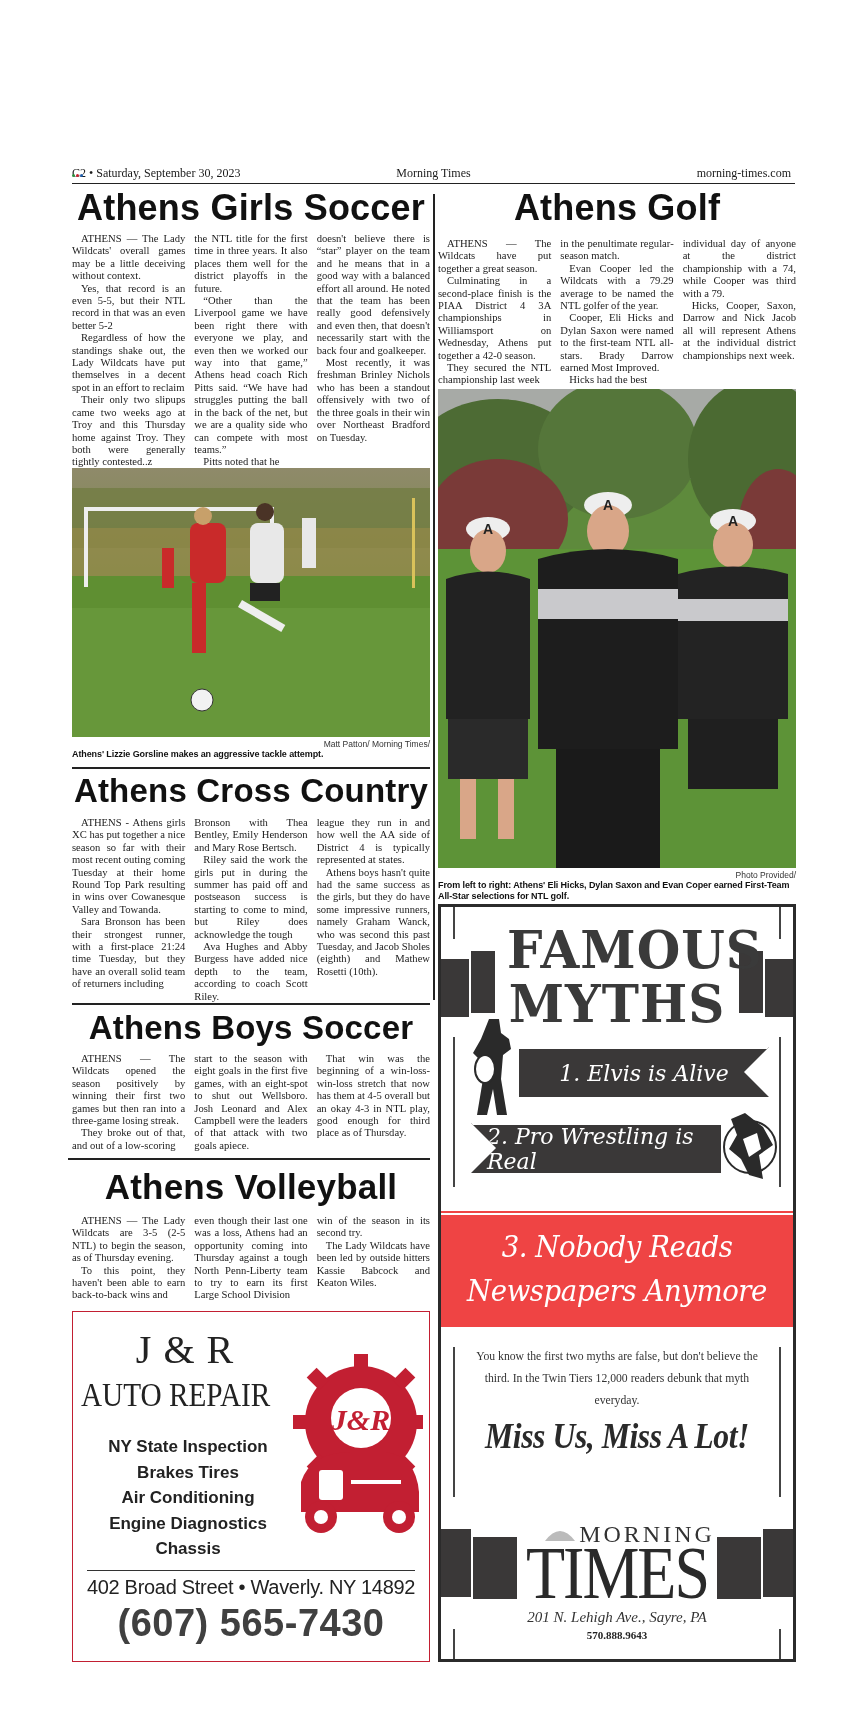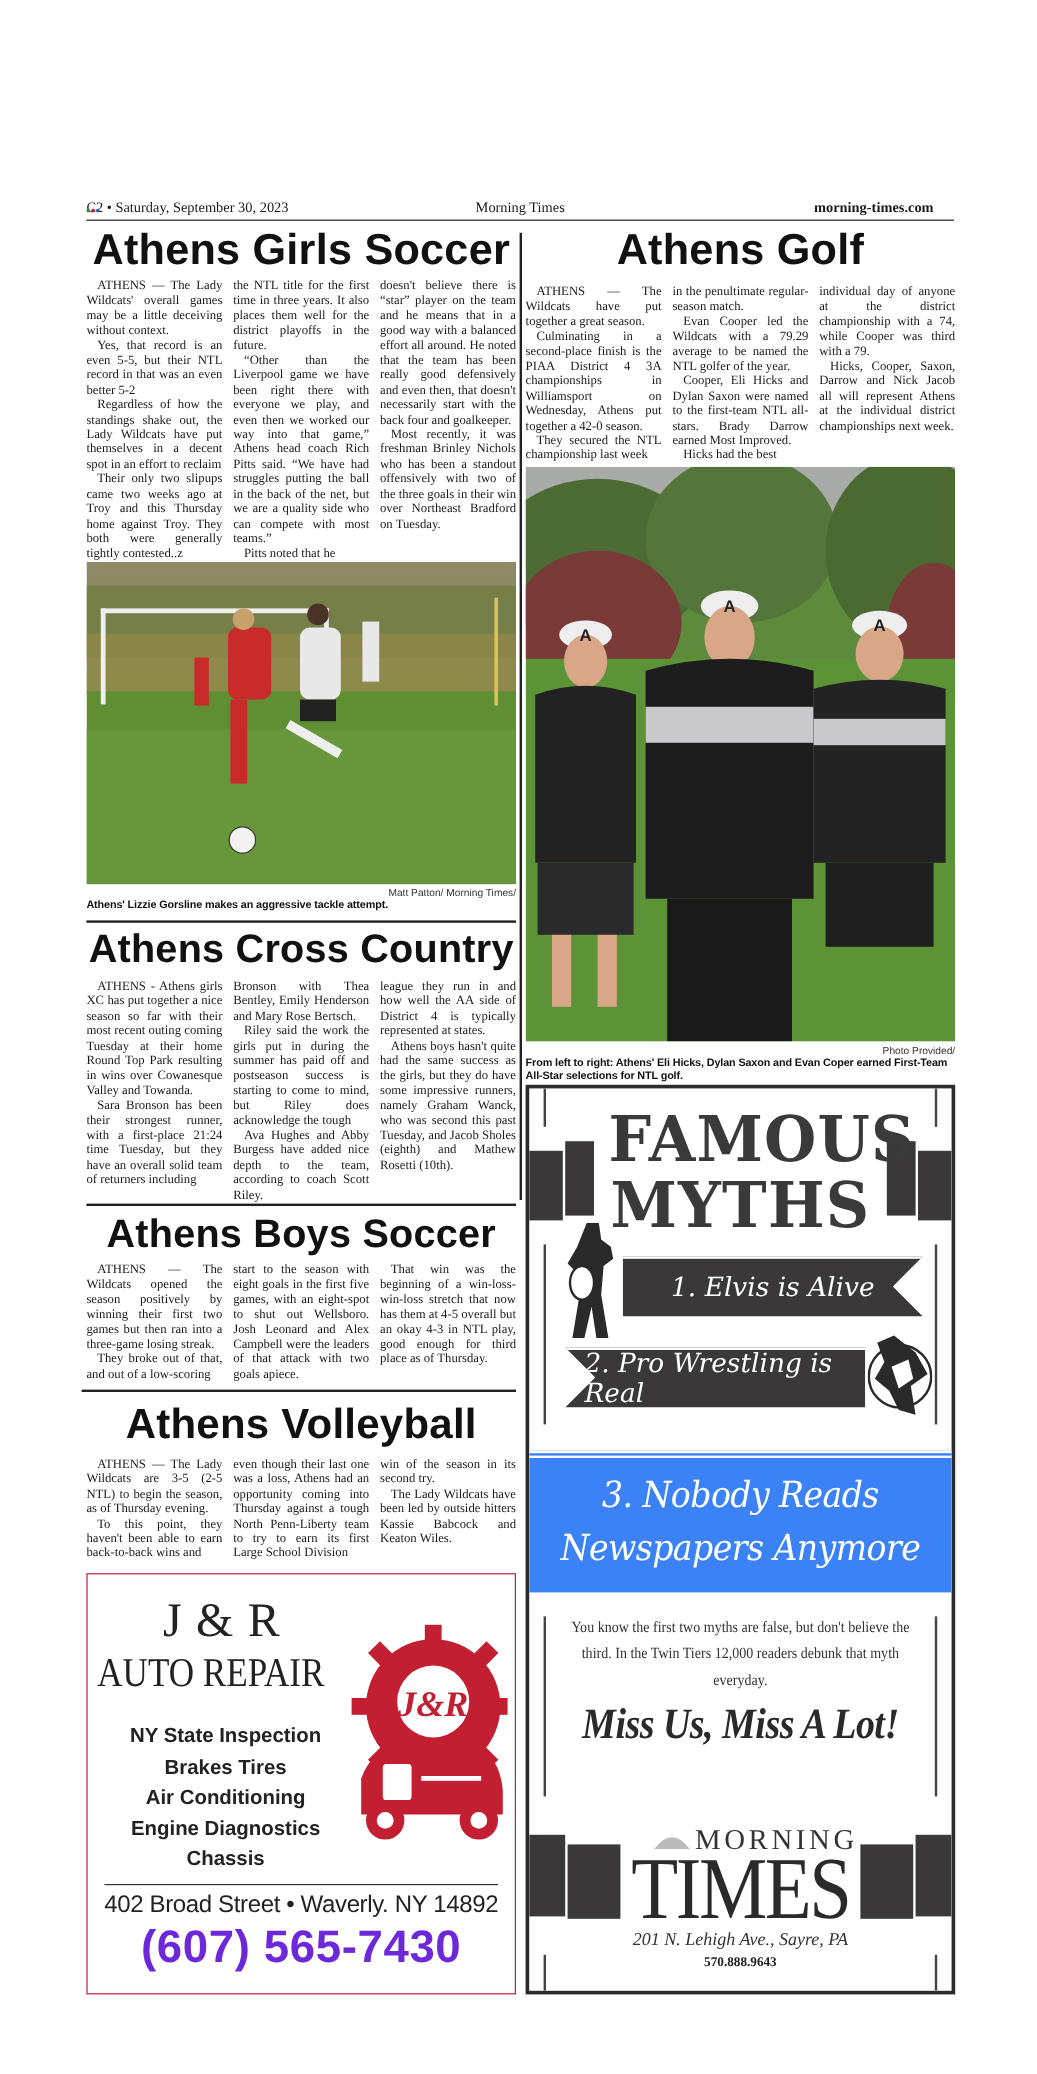--- a/index.html
+++ b/index.html
@@ -3,21 +3,21 @@
 <meta charset="utf-8">
 <style>
   * { box-sizing: border-box; margin: 0; padding: 0; }
   html, body { width: 864px; height: 1728px; background: #ffffff; overflow: hidden; }
   body { position: relative; font-family: "Liberation Serif", serif; color: #1a1a1a; }
 
   
   .folio { position: absolute; left: 72px; top: 164px; width: 723px; height: 20px; border-bottom: 1.5px solid #222; font-size: 12px; }
   .folio .left { position: absolute; left: 0; top: 2px; }
   .folio .center { position: absolute; left: 0; right: 0; top: 2px; text-align: center; }
-  .folio .right { position: absolute; right: 17px; top: 2px; font-weight: bold; }
+  .folio .right { position: absolute; right: 4px; top: 2px; }
   .dots { display: inline-block; position: relative; width: 14px; }
   .dots i { position: absolute; top: -3px; width: 3px; height: 3px; border-radius: 50%; }
 
   .headline { position: absolute; font-family: "Liberation Sans", sans-serif; font-weight: 700; color: #111; white-space: nowrap; letter-spacing: 0.2px; text-align: center; }
 
   .cols { position: absolute; display: grid; grid-template-columns: 1fr 1fr 1fr; column-gap: 9px; font-size: 10.6px; line-height: 12.4px; text-align: justify; }
   .cols .col p { text-indent: 9px; }
   .cols .col p.cont { text-indent: 0; }
 
   .vrule { position: absolute; background: #222; width: 1.5px; }
@@ -27,30 +27,30 @@
   .credit { position: absolute; font-family: "Liberation Sans", sans-serif; font-size: 8.5px; color: #333; text-align: right; }
   .caption { position: absolute; font-family: "Liberation Sans", sans-serif; font-weight: 700; font-size: 9px; line-height: 10.5px; color: #111; letter-spacing: -0.1px; }
 
   
   .jr { position: absolute; left: 72px; top: 1311px; width: 358px; height: 351px; border: 1.5px solid #c21f32; background: #fff; text-decoration: underline; }
   .jr .title1 { position: absolute; left: 0; width: 224px; top: 14px; text-align: center; font-family: "Liberation Serif", serif; font-size: 40px; color: #222; letter-spacing: 1px; }
   .jr .title2 { position: absolute; left: 8px; width: 220px; top: 64px; text-align: center; font-family: "Liberation Serif", serif; font-size: 34px; color: #222; transform: scaleX(0.86); transform-origin: left; white-space: nowrap; }
   .jr .services { position: absolute; left: 10px; width: 210px; top: 122px; text-align: center; font-family: "Liberation Sans", sans-serif; font-weight: 700; font-size: 17px; line-height: 25.5px; color: #222; }
   .jr .rule { position: absolute; left: 14px; right: 14px; top: 258px; height: 1px; background: #333; }
   .jr .addr { position: absolute; left: 0; right: 0; top: 264px; text-align: center; font-family: "Liberation Sans", sans-serif; font-size: 20px; color: #222; letter-spacing: -0.3px; }
-  .jr .phone { position: absolute; left: 0; right: 0; top: 290px; text-align: center; font-family: "Liberation Sans", sans-serif; font-weight: 700; font-size: 38px; color: #6d28d9; letter-spacing: 0.5px; }
+  .jr .phone { position: absolute; left: 0; right: 0; top: 290px; text-align: center; font-family: "Liberation Sans", sans-serif; font-weight: 700; font-size: 38px; color: #404040; letter-spacing: 0.5px; }
   .jr .logo { position: absolute; left: 218px; top: 40px; width: 132px; height: 200px; }
 
   
   .myths { position: absolute; left: 438px; top: 904px; width: 358px; height: 758px; border: 3px solid #2b2b2b; background: #fff; overflow: hidden; }
   .myths .famous { position: absolute; left: 0; right: 0; top: 18px; text-align: center; font-family: "DejaVu Serif", serif; font-weight: 700; font-size: 50px; line-height: 52px; color: #3a3a3a; letter-spacing: 1px; transform: scaleY(1.05); }
   .myths .banner { position: absolute; height: 50px; background: #3a3838; color: #fff; font-family: "DejaVu Serif", serif; font-style: italic; font-size: 22px; display: flex; align-items: center; justify-content: center; border-top: 2px solid #fff; outline: 2px solid #3a3838; }
   .myths .b1 { left: 78px; width: 250px; top: 140px; clip-path: polygon(0 0, 100% 0, 90% 50%, 100% 100%, 0 100%); justify-content: center; }
   .myths .b2 { left: 30px; width: 250px; top: 216px; clip-path: polygon(0 0, 100% 0, 100% 100%, 0 100%, 10% 50%); }
-  .myths .dark3 { position: absolute; left: 0; right: 0; top: 302px; height: 118px; background: #3b82f6; border-top: 6px double #fff; }
+  .myths .dark3 { position: absolute; left: 0; right: 0; top: 302px; height: 118px; background: #ef4444; border-top: 6px double #fff; }
   .myths .dark3 .t { position: absolute; left: 0; right: 0; top: 10px; text-align: center; color: #fff; font-family: "DejaVu Serif", serif; font-style: italic; font-size: 30px; line-height: 44px; letter-spacing: -0.5px; transform: scaleX(0.92); }
   .myths .body { position: absolute; left: 12px; right: 12px; top: 438px; text-align: center; font-family: "Liberation Serif", serif; font-size: 13px; line-height: 22px; color: #333; transform: scaleX(0.9); }
   .myths .slogan { position: absolute; left: 0; right: 0; top: 508px; text-align: center; font-family: "Liberation Serif", serif; font-weight: 700; font-style: italic; font-size: 36px; color: #2a2a2a; letter-spacing: -0.5px; transform: scaleX(0.88); }
   .myths .mt-morning { position: absolute; left: 0; right: 0; top: 614px; text-align: center; font-family: "Liberation Serif", serif; font-size: 24px; color: #333; letter-spacing: 3px; padding-left: 60px; }
   .myths .mt-times { position: absolute; left: 0; right: 0; top: 630px; text-align: center; font-family: "Liberation Serif", serif; font-size: 64px; color: #2a2a2a; letter-spacing: -2px; transform: scaleY(1.15); }
   .myths .mt-addr { position: absolute; left: 0; right: 0; top: 702px; text-align: center; font-family: "Liberation Serif", serif; font-style: italic; font-size: 15px; color: #333; }
   .myths .mt-phone { position: absolute; left: 0; right: 0; top: 722px; text-align: center; font-family: "Liberation Serif", serif; font-weight: 700; font-size: 11px; color: #222; }
   .myths .side-block { position: absolute; background: #3a3838; }
   .myths .edge { position: absolute; width: 2px; background: #444; }
   .myths .icon-silhouette { position: absolute; }

